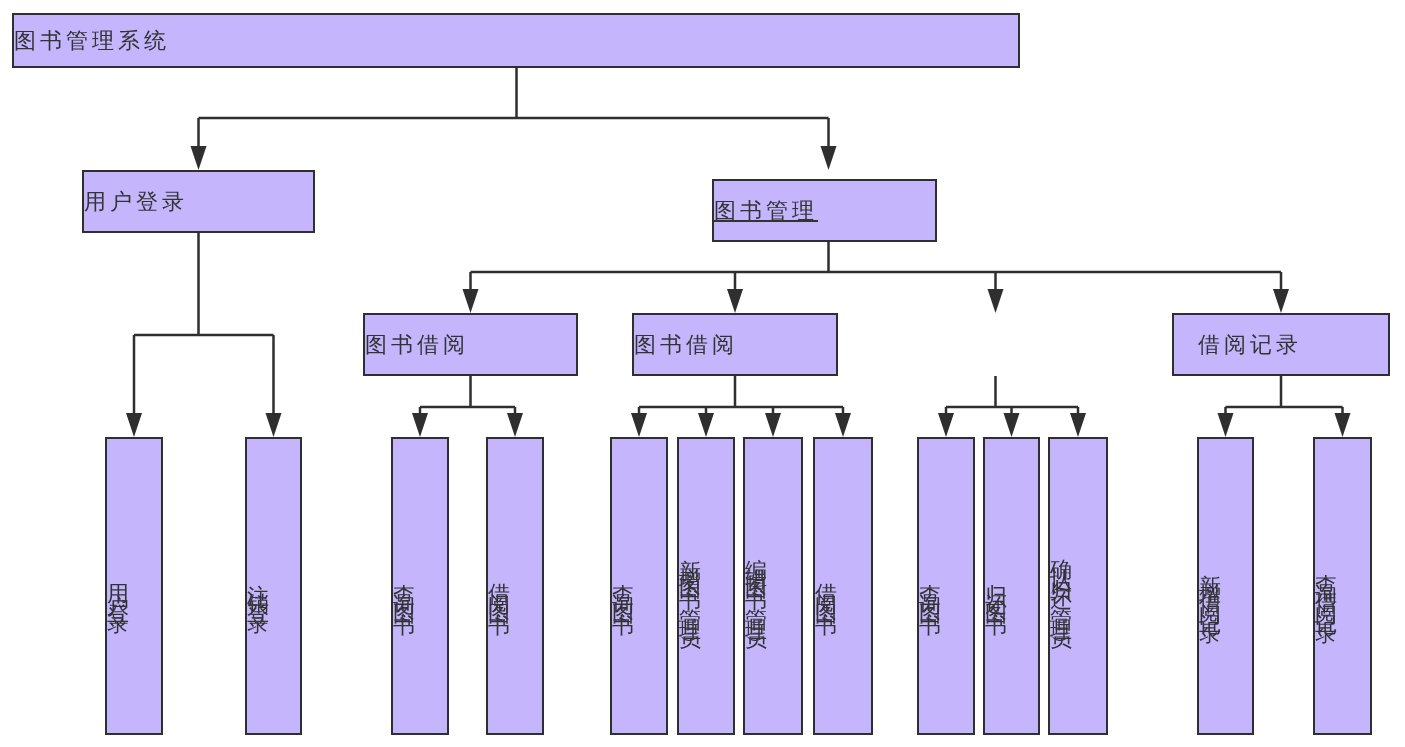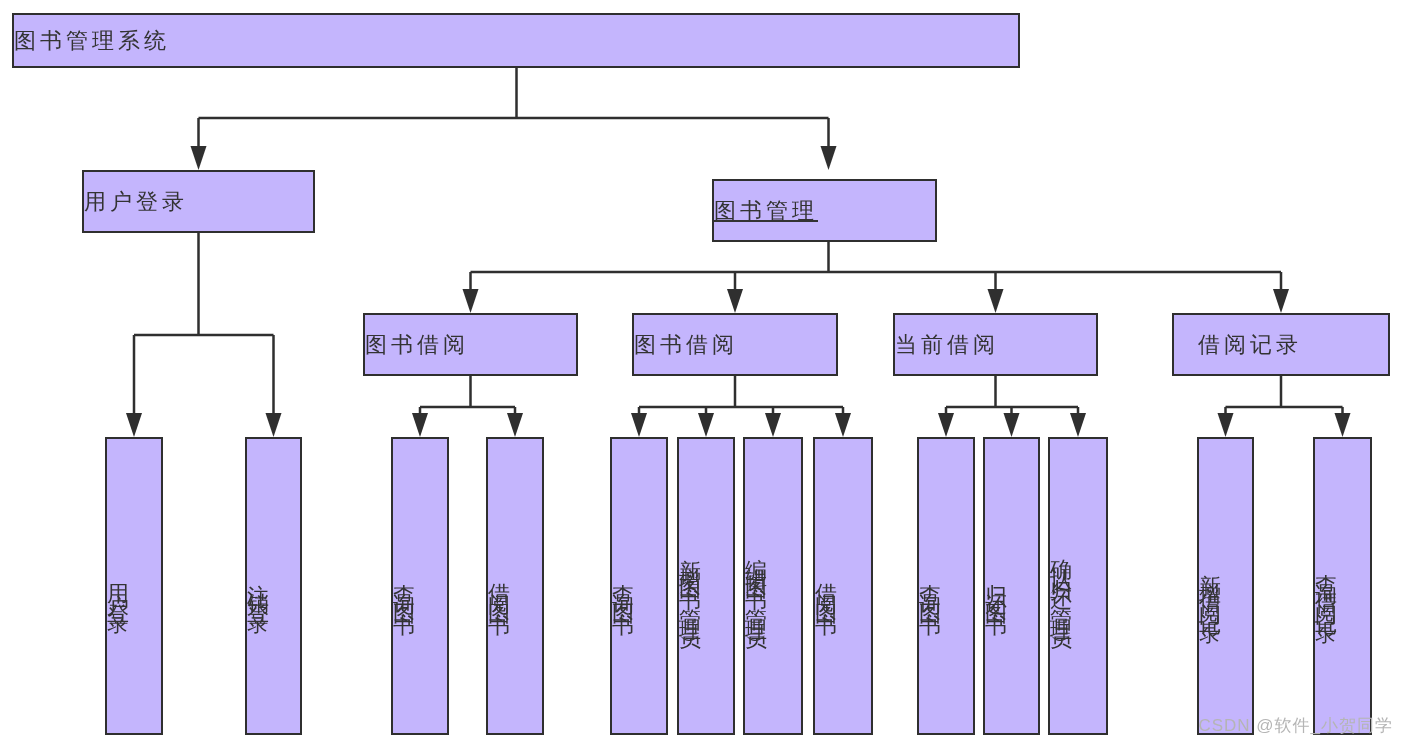--- a/index.html
+++ b/index.html
@@ -115,23 +115,20 @@
   <div class="node" style="left:712px; top:179px; width:225px; height:63px;text-decoration:underline;">
     <span class="h-label">图书管理</span>
   </div>
 
   <div class="node" style="left:363px; top:313px; width:215px; height:63px;">
     <span class="h-label">图书借阅</span>
   </div>
   <div class="node" style="left:632px; top:313px; width:206px; height:63px;">
     <span class="h-label">图书借阅</span>
   </div>
-  <div class="node" style="left:893px; top:313px; width:205px; height:63px;">
-    <span class="h-label">当前借阅</span>
-  </div>
   <div class="node" style="left:1172px; top:313px; width:218px; height:63px;padding-left:24px;">
     <span class="h-label">借阅记录</span>
   </div>
 
   <div class="node" style="left:105px; top:437px; width:58px; height:298px;">
     <span class="v-label">用户登录</span>
   </div>
   <div class="node" style="left:245px; top:437px; width:57px; height:298px;">
     <span class="v-label">注销登录</span>
   </div>
@@ -166,15 +163,14 @@
     <span class="v-label">确认归还（管理员）</span>
   </div>
 
   <div class="node" style="left:1197px; top:437px; width:57px; height:298px;">
     <span class="v-label">新增借阅记录</span>
   </div>
   <div class="node" style="left:1313px; top:437px; width:59px; height:298px;">
     <span class="v-label">查询借阅记录</span>
   </div>
 
-  <div class="watermark">CSDN @软件_小贺同学</div>
 
 </div>
 
 </body></html>

